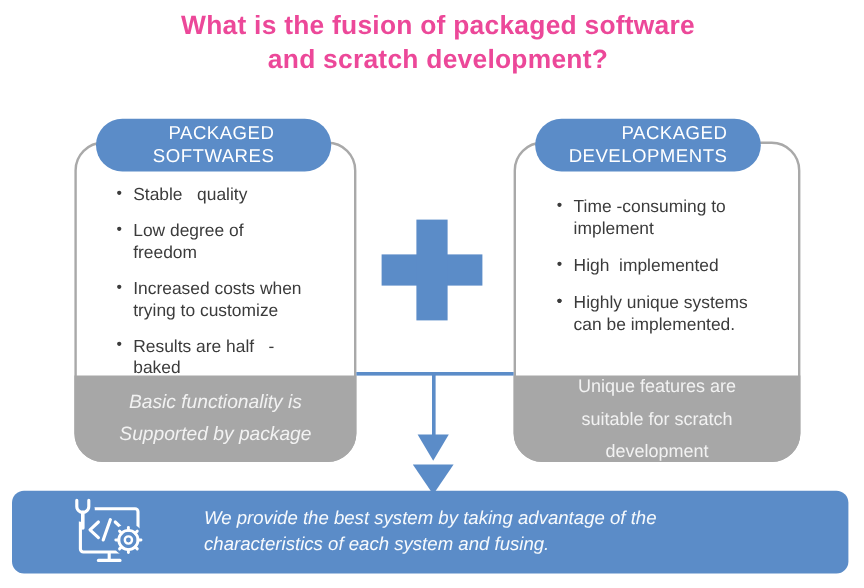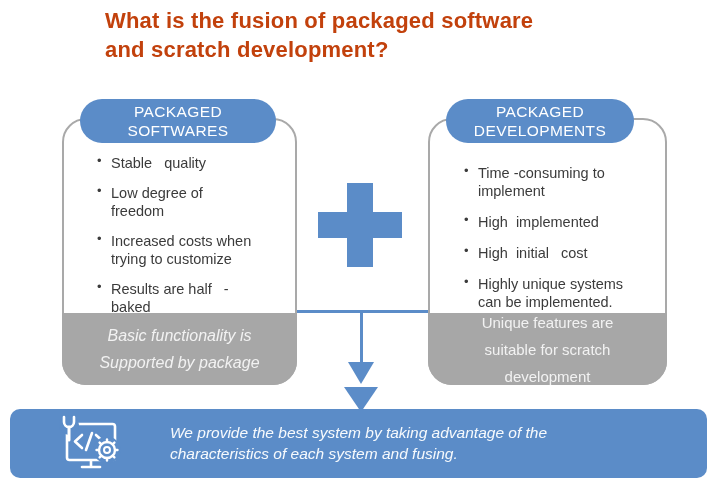--- a/index.html
+++ b/index.html
@@ -9,21 +9,21 @@
     background:#ffffff;
     overflow:hidden;
     font-family:"Liberation Sans", sans-serif;
   }
   [data-bind]{white-space:pre-wrap;}
 
   
   .title{
     position:absolute;left:105px;top:6px;width:520px;
     font-size:22px;font-weight:700;line-height:29px;
-    color:#c2410c;letter-spacing:0.2px;
+    color:#ec4899;letter-spacing:0.2px;text-align:center;
   }
 
   
   .panel{
     position:absolute;top:118px;height:267px;
     background:#ffffff;border:2px solid #a9a9a9;border-radius:24px;
     box-sizing:border-box;
   }
   .panel-left{left:62px;width:235px;}
   .panel-right{left:428px;width:239px;}
@@ -34,21 +34,21 @@
     display:flex;align-items:center;justify-content:center;text-align:center;
     color:#f2f2f2;
   }
   .footer-left-text{font-size:16px;line-height:27px;font-style:italic;}
   .footer-right-text{font-size:15px;line-height:27px;}
 
   
   .pill{
     position:absolute;top:99px;height:44px;z-index:3;
     background:#5b8cc8;border-radius:22px;
-    display:flex;align-items:center;justify-content:center;text-align:center;
+    display:flex;align-items:center;justify-content:center;text-align:right;
     color:#ffffff;font-size:15.5px;line-height:19px;letter-spacing:0.4px;
   }
   .pill-left{left:80px;width:196px;}
   .pill-right{left:446px;width:188px;}
 
   
   .bullets{
     list-style:none;margin:0;
     color:#3b3b3b;font-size:14.5px;line-height:18px;
   }
@@ -117,21 +117,21 @@
     </div>
   </div>
 
   <div class="pill pill-right" data-bind="right_box.header">PACKAGED
 DEVELOPMENTS</div>
   <div class="panel panel-right">
     <ul class="bullets bullets-right">
       <li><span class="dot" data-bind="bullet_marker">•</span><span data-bind="right_box.bullets.0">Time -consuming to
 implement</span></li>
       <li><span class="dot" data-bind="bullet_marker">•</span><span data-bind="right_box.bullets.1">High  implemented</span></li>
-      <li><span class="dot" data-bind="bullet_marker">•</span><span data-bind="right_box.bullets.2">High  initial   cost</span></li>
+      <li><span class="dot" data-bind="bullet_marker">•</span></li>
       <li><span class="dot" data-bind="bullet_marker">•</span><span data-bind="right_box.bullets.3">Highly unique systems
 can be implemented.</span></li>
     </ul>
     <div class="panel-footer">
       <span class="footer-right-text" data-bind="right_box.footer">Unique features are
 suitable for scratch
 development</span>
     </div>
   </div>
 

